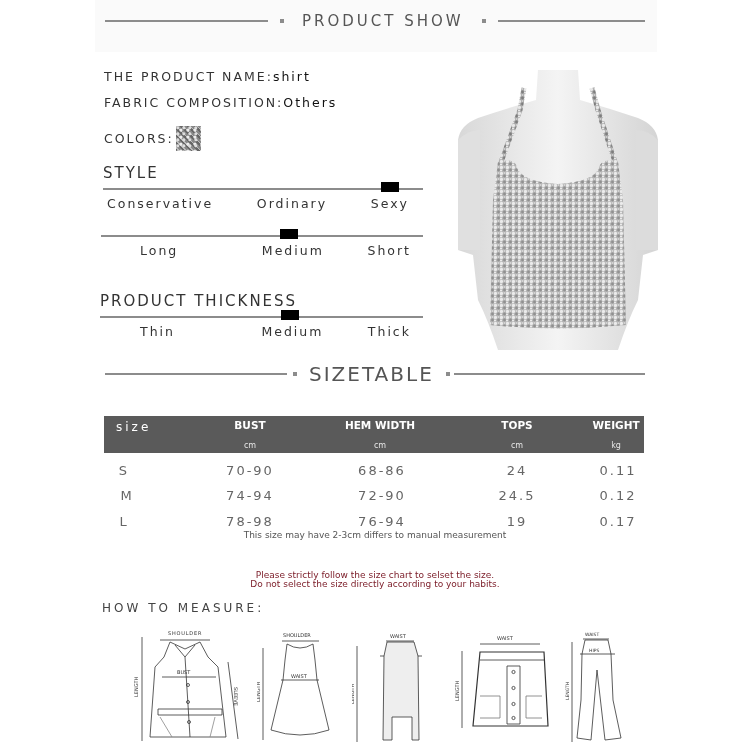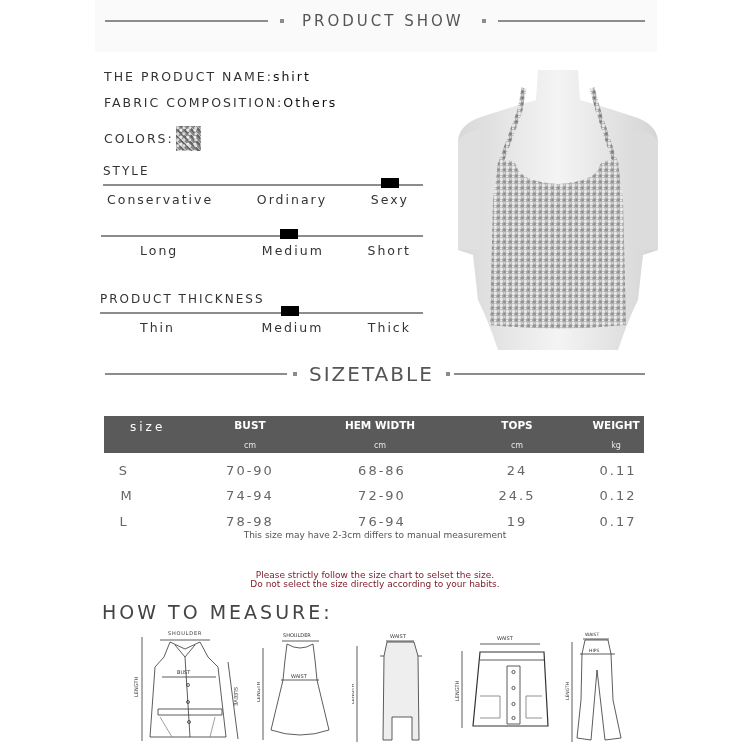--- a/index.html
+++ b/index.html
@@ -23,41 +23,41 @@
   .swatch { display: inline-block; width: 25px; height: 25px; vertical-align: middle; margin-left: 2px;
     background:
       radial-gradient(circle at 30% 30%, #ddd 1px, transparent 2px),
       radial-gradient(circle at 70% 60%, #eee 1px, transparent 2px),
       repeating-linear-gradient(45deg, #666 0 2px, #bbb 2px 3px, #888 3px 5px),
       #999;
     background-size: 6px 6px, 7px 7px, auto, auto;
   }
 
   .scale { position: absolute; left: 100px; width: 325px; }
-  .scale .heading { font-size: 12px; letter-spacing: 2px; color: #333; }
+  .scale .heading { font-size: 15px; letter-spacing: 2px; color: #333; }
   .scale .track { position: relative; height: 2px; background: #8c8c8c; margin-top: 6px; }
   .scale .knob { position: absolute; top: -6px; width: 18px; height: 10px; background: #000; }
   .scale .ticks { display: flex; justify-content: space-between; margin-top: 6px; font-size: 12.5px; letter-spacing: 2px; color: #333; }
   .scale .ticks span { display: inline-block; text-align: right; }
 
   .product-photo { position: absolute; left: 458px; top: 70px; width: 200px; height: 280px; background: #fff; overflow: hidden; }
 
   .table { position: absolute; left: 104px; top: 416px; width: 540px; }
   .thead { background: #5a5a5a; color: #fff; height: 37px; position: relative; }
   .thead .cell { position: absolute; text-align: center; font-weight: bold; font-size: 10.5px; top: 3px; }
   .thead .cell .unit { display: block; font-weight: normal; font-size: 8px; margin-top: 10px; color: #e6e6e6; }
-  .thead .size-label { position: absolute; left: 26px; top: 4px; font-size: 12px; letter-spacing: 3px; font-weight: normal; }
+  .thead .size-label { position: absolute; left: 12px; top: 4px; font-size: 12px; letter-spacing: 3px; font-weight: normal; }
   .trow { position: relative; height: 24.5px; font-size: 13px; letter-spacing: 2px; color: #666; }
   .trow .c { position: absolute; text-align: center; width: 80px; }
 
   .note { position: absolute; left: 0; width: 750px; text-align: center; font-size: 9px; }
   .note.gray { color: #555; top: 530px; }
   .note.red { color: #7a1a26; line-height: 9px; }
 
-  .measure-title { position: absolute; left: 102px; top: 601px; font-size: 19px; letter-spacing: 3px; color: #444; }
+  .measure-title { position: absolute; left: 102px; top: 601px; font-size: 12px; letter-spacing: 3px; color: #444; }
   .diagram { position: absolute; }
   .diagram svg { display: block; }
 </style>
 </head>
 <body>
 
 <div class="top-band"></div>
 
 <div class="section-title" id="title-product">
   <div class="line" style="width:163px"></div>

